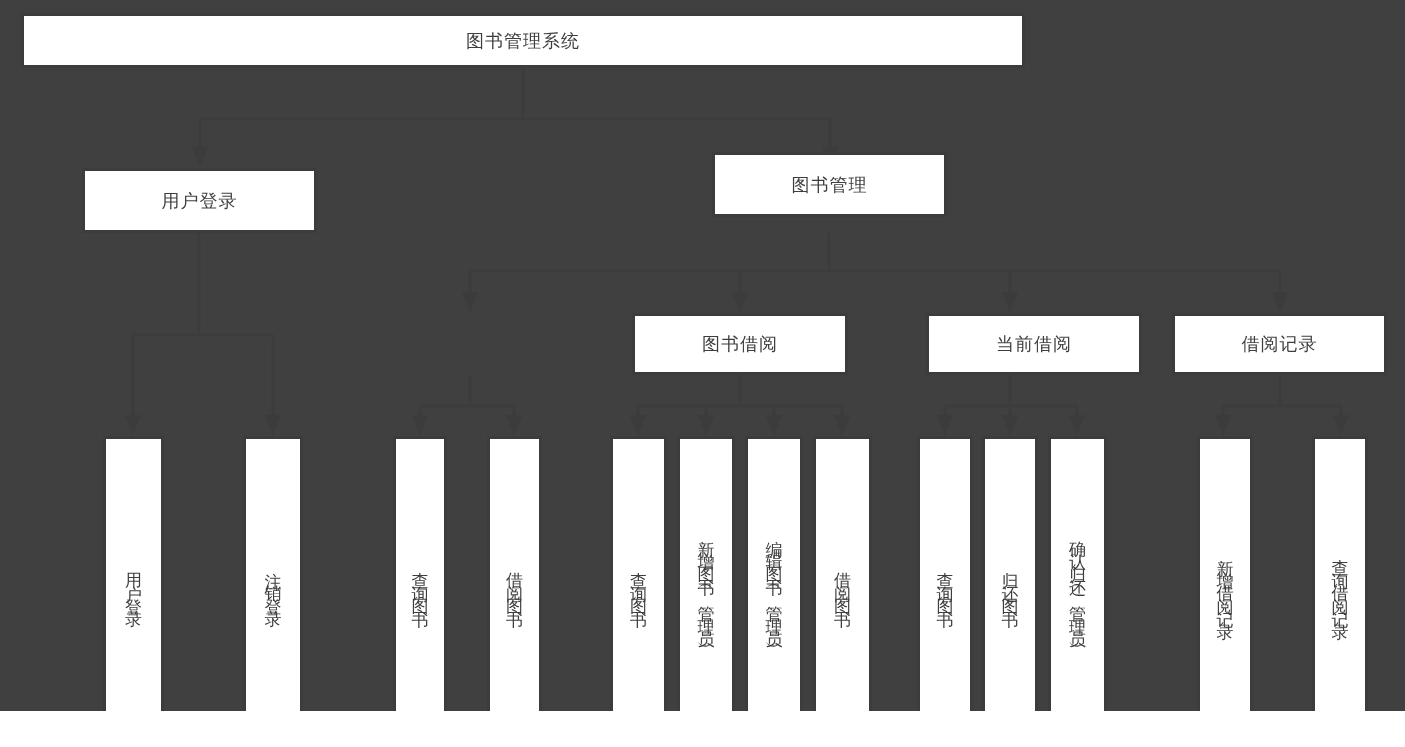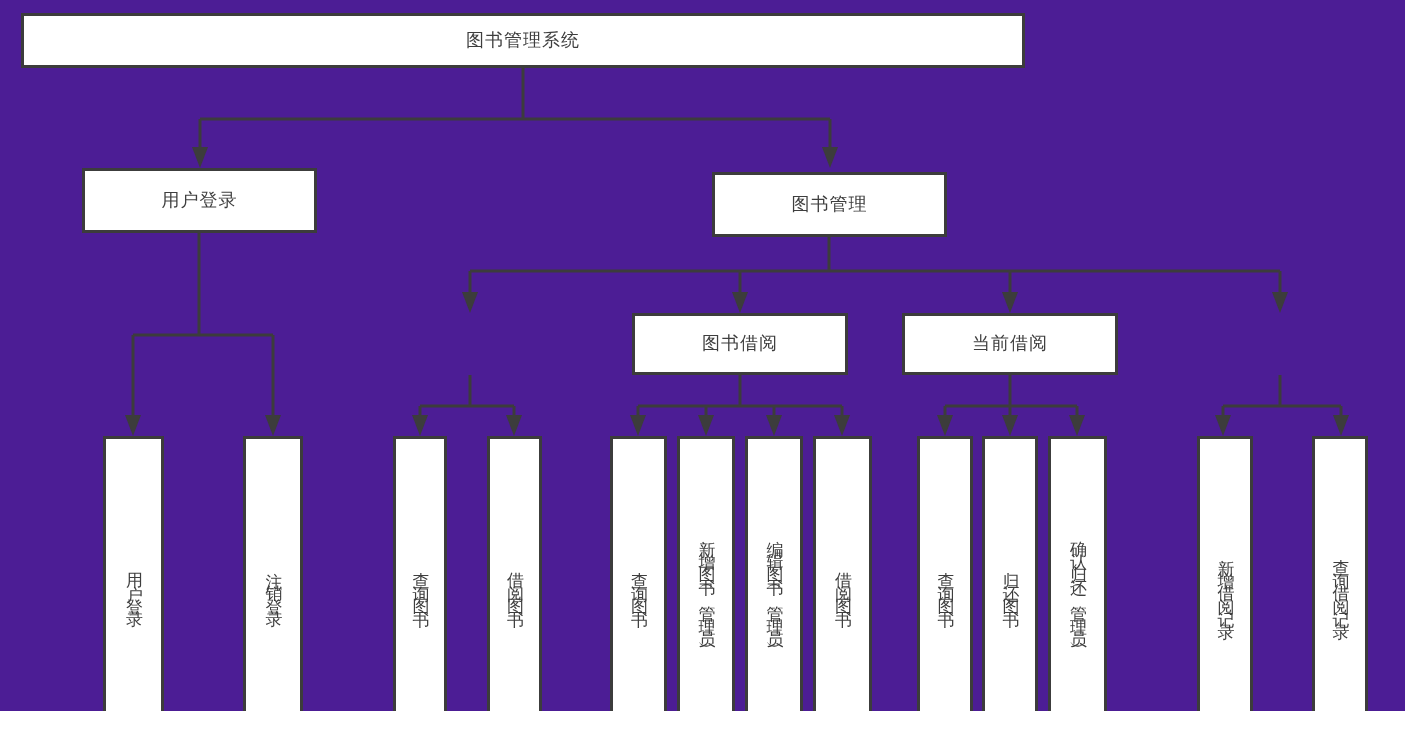--- a/index.html
+++ b/index.html
@@ -1,18 +1,18 @@
 <!DOCTYPE html>
 <html><head>
 <meta charset="utf-8">
 <style>
   html,body{margin:0;padding:0;background:#ffffff;}
   #canvas{
-    position:relative;width:1405px;height:711px;background:#4c1d95;
-    font-family:Liberation Mono, monospace;color:#3e3e3e;overflow:hidden;
+    position:relative;width:1405px;height:711px;background:#404040;
+    font-family:Liberation Serif, serif;color:#3e3e3e;overflow:hidden;
   }
   .box{
     position:absolute;border:3px solid #3c3c3c;background:#ffffff;
     display:flex;align-items:center;justify-content:center;
     box-sizing:border-box;text-align:center;
   }
   .hlabel{font-size:18px;letter-spacing:1px;line-height:1;}
   .vbox{
     writing-mode:vertical-rl;text-orientation:mixed;
     font-size:17px;letter-spacing:13px;line-height:1;
@@ -20,24 +20,24 @@
   #connectors{position:absolute;left:0;top:0;width:1405px;height:747px;}
   #connectors path{stroke:#3c3c3c;stroke-width:3;fill:none;}
   #connectors path.arrowhead{stroke:none;fill:#3c3c3c;}
   .watermark{
     position:absolute;left:1185px;top:712px;font-size:22px;color:#a8a8a8;
     letter-spacing:1px;white-space:nowrap;
   }
   
   #root{left:21px;top:13px;width:1004px;height:55px;}
   #n2-user-login{left:82px;top:168px;width:235px;height:65px;}
-  #n2-book-mgmt{left:712px;top:172px;width:235px;height:65px;}
+  #n2-book-mgmt{left:712px;top:152px;width:235px;height:65px;}
   #n3-new-book{left:363px;top:313px;width:215px;height:62px;}
   #n3-book-borrow{left:632px;top:313px;width:216px;height:62px;text-align:right;}
-  #n3-current-borrow{left:902px;top:313px;width:216px;height:62px;}
+  #n3-current-borrow{left:926px;top:313px;width:216px;height:62px;}
   #n3-borrow-records{left:1172px;top:313px;width:215px;height:62px;}
   .leaf{top:436px;height:298px;}
   #lf-user-login{left:103px;width:61px;}
   #lf-logout{left:243px;width:60px;}
   #lf-query-books-rec{left:393px;width:54px;}
   #lf-borrow-books-rec{left:487px;width:55px;}
   #lf-query-books-bor{left:610px;width:57px;}
   #lf-add-books{left:677px;width:58px;}
   #lf-edit-books{left:745px;width:58px;}
   #lf-borrow-books-bor{left:813px;width:59px;}
@@ -124,20 +124,23 @@
   <div id="n2-book-mgmt" class="box hlabel">
     <span>图书管理</span>
   </div>
 
   <div id="n3-book-borrow" class="box hlabel">
     <span>图书借阅</span>
   </div>
   <div id="n3-current-borrow" class="box hlabel">
     <span>当前借阅</span>
   </div>
+  <div id="n3-borrow-records" class="box hlabel">
+    <span>借阅记录</span>
+  </div>
 
   <div id="lf-user-login" class="box leaf vbox">
     <span>用户登录</span>
   </div>
   <div id="lf-logout" class="box leaf vbox">
     <span>注销登录</span>
   </div>
   <div id="lf-query-books-rec" class="box leaf vbox">
     <span>查询图书</span>
   </div>

